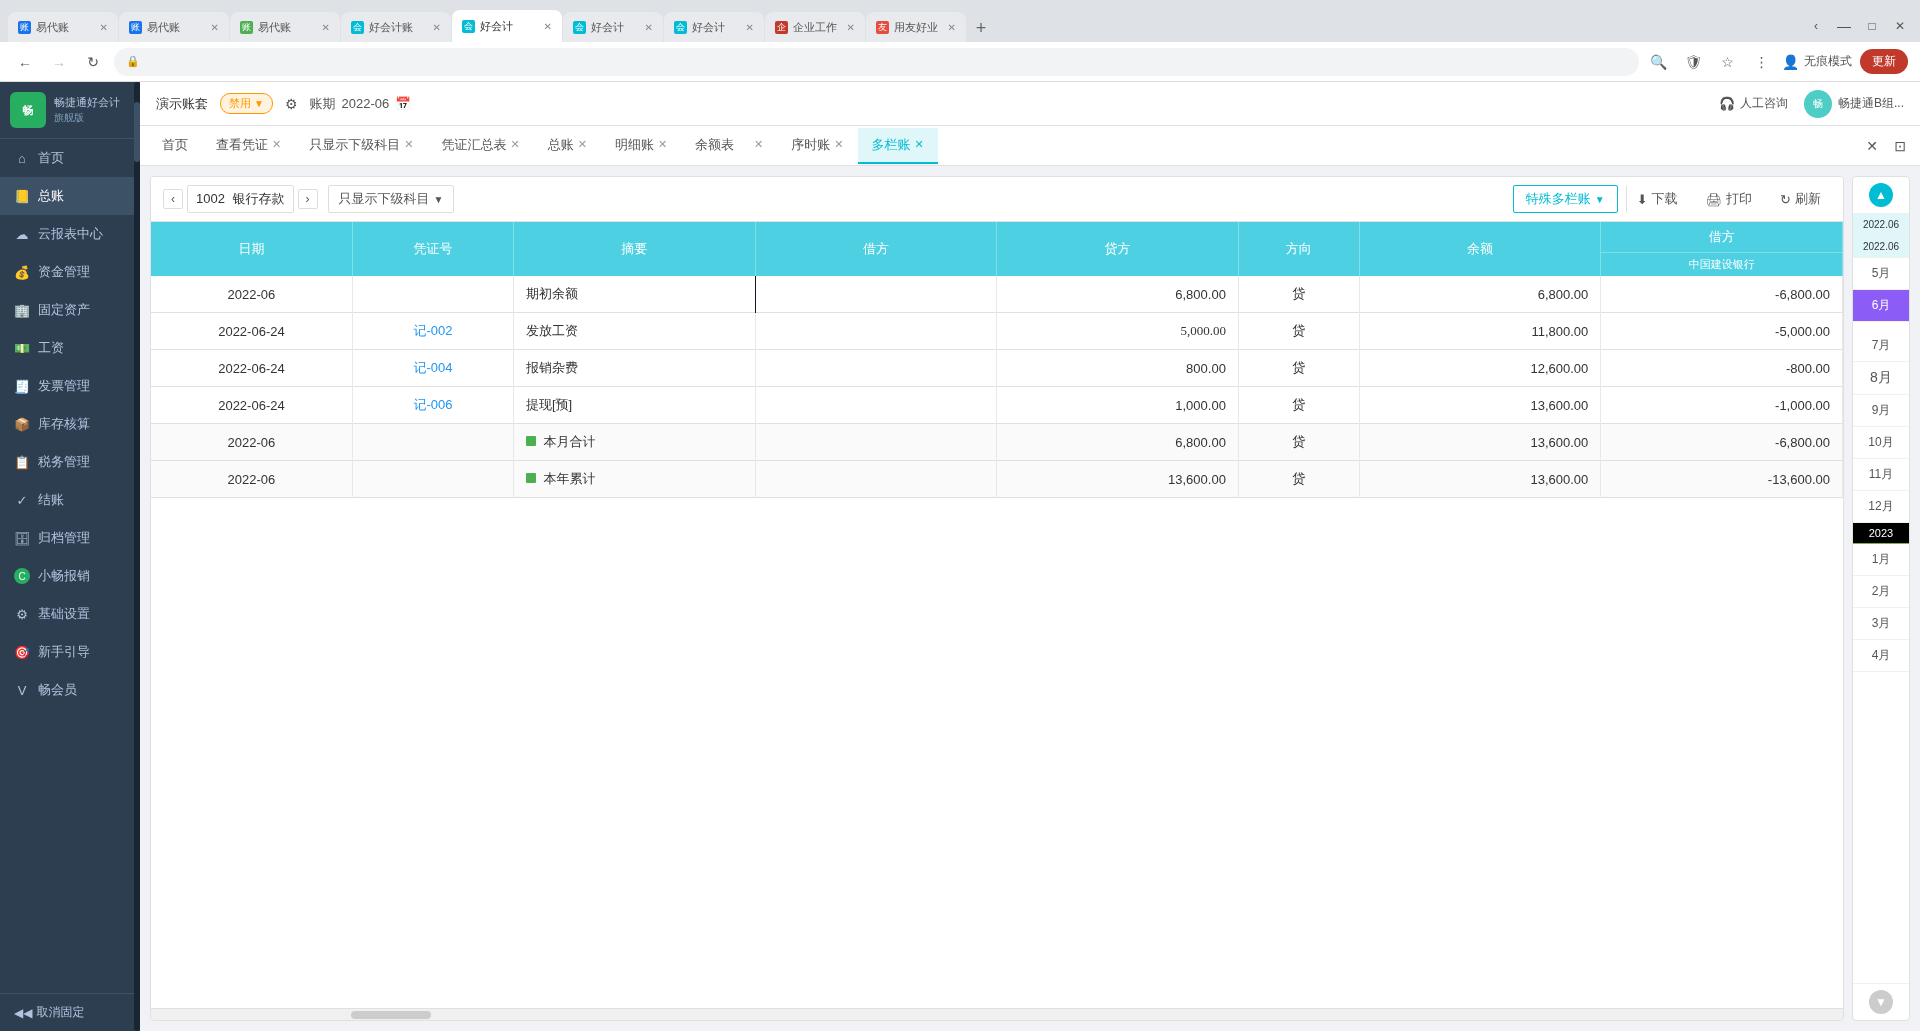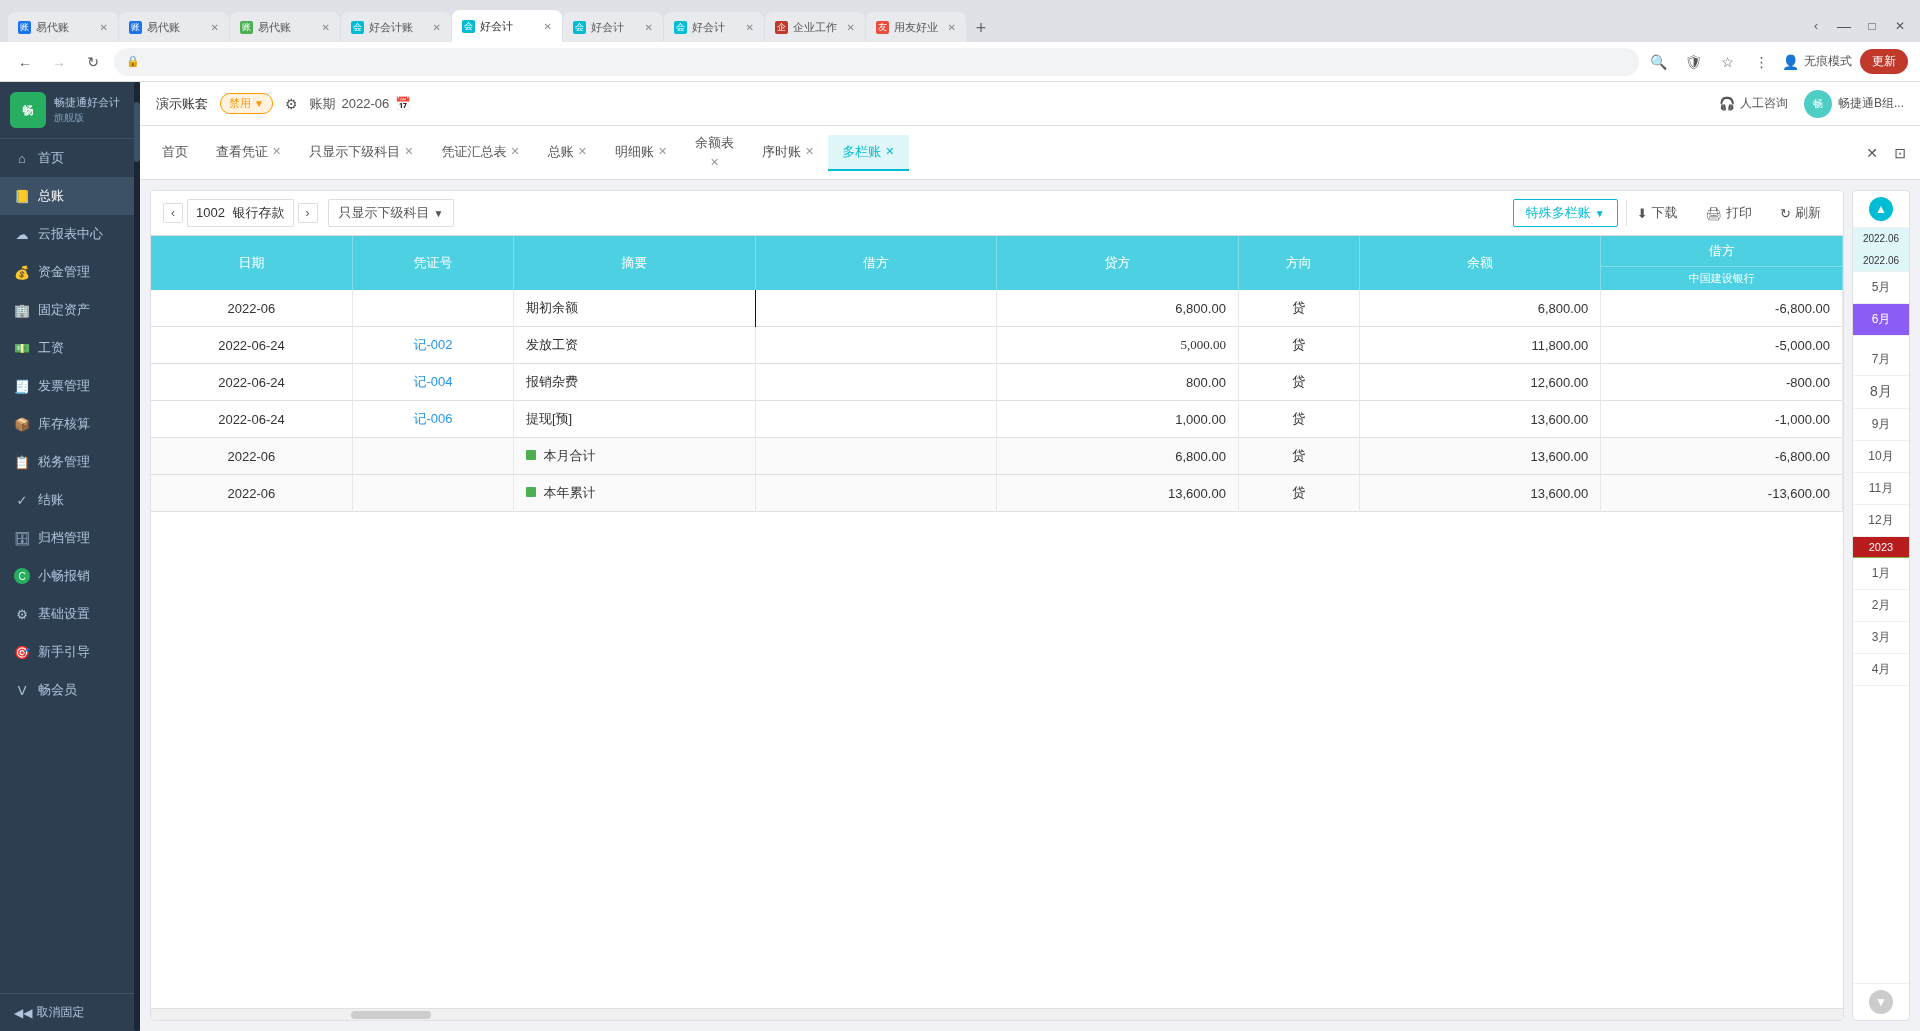--- a/index.html
+++ b/index.html
@@ -216,21 +216,21 @@
         <span style="color:#999;font-size:11px;cursor:pointer;">✕</span>
       </div>
       <div style="padding:8px 14px;font-size:13px;color:#555;cursor:pointer;white-space:nowrap;border-bottom:2px solid transparent;display:flex;align-items:center;gap:4px;">
         <span>总账</span>
         <span style="color:#999;font-size:11px;cursor:pointer;">✕</span>
       </div>
       <div style="padding:8px 14px;font-size:13px;color:#555;cursor:pointer;white-space:nowrap;border-bottom:2px solid transparent;display:flex;align-items:center;gap:4px;">
         <span>明细账</span>
         <span style="color:#999;font-size:11px;cursor:pointer;">✕</span>
       </div>
-      <div style="padding:8px 14px;font-size:13px;color:#555;cursor:pointer;white-space:nowrap;border-bottom:2px solid transparent;display:flex;align-items:center;gap:4px;flex-direction:column;">
+      <div style="padding:8px 14px;font-size:13px;color:#555;cursor:pointer;white-space:nowrap;border-bottom:2px solid transparent;display:flex;align-items:center;gap:20px;">
         <span>余额表</span>
         <span style="color:#999;font-size:11px;cursor:pointer;">✕</span>
       </div>
       <div style="padding:8px 14px;font-size:13px;color:#555;cursor:pointer;white-space:nowrap;border-bottom:2px solid transparent;display:flex;align-items:center;gap:4px;">
         <span>序时账</span>
         <span style="color:#999;font-size:11px;cursor:pointer;">✕</span>
       </div>
 
       <div style="padding:8px 14px;font-size:13px;color:#00bcd4;cursor:pointer;white-space:nowrap;border-bottom:2px solid #00bcd4;display:flex;align-items:center;gap:4px;background:#e0f7fa;">
         <span>多栏账</span>
@@ -385,21 +385,21 @@
         <div style="width:100%;text-align:center;padding:5px 2px;font-size:10px;color:#333;border-bottom:1px solid #f0f0f0;background:#e0f7fa;">2022.06</div>
         <div style="width:100%;text-align:center;padding:5px 2px;font-size:10px;color:#333;border-bottom:1px solid #f0f0f0;background:#e0f7fa;">2022.06</div>
         <div style="width:100%;text-align:center;padding:7px 2px;font-size:12px;color:#555;cursor:pointer;border-bottom:1px solid #f0f0f0;">5月</div>
         <div style="width:100%;text-align:center;padding:7px 18px;font-size:12px;color:#fff;cursor:pointer;border-bottom:1px solid #f0f0f0;background:#8b5cf6;">6月</div>
         <div style="width:100%;text-align:center;padding:7px 2px;font-size:12px;color:#555;cursor:pointer;border-bottom:1px solid #f0f0f0;margin-top:8px;">7月</div>
         <div style="width:100%;text-align:center;padding:7px 2px;font-size:14px;color:#555;cursor:pointer;border-bottom:1px solid #f0f0f0;">8月</div>
         <div style="width:100%;text-align:center;padding:7px 2px;font-size:12px;color:#555;cursor:pointer;border-bottom:1px solid #f0f0f0;">9月</div>
         <div style="width:100%;text-align:center;padding:7px 2px;font-size:12px;color:#555;cursor:pointer;border-bottom:1px solid #f0f0f0;">10月</div>
         <div style="width:100%;text-align:center;padding:7px 2px;font-size:12px;color:#555;cursor:pointer;border-bottom:1px solid #f0f0f0;">11月</div>
         <div style="width:100%;text-align:center;padding:7px 2px;font-size:12px;color:#555;cursor:pointer;border-bottom:1px solid #f0f0f0;">12月</div>
-        <div style="width:100%;text-align:center;padding:4px 2px;font-size:11px;color:#fff;background:#b91c1c;border-bottom:1px solid #7cb342;">2023</div>
+        <div style="width:100%;text-align:center;padding:4px 2px;font-size:11px;color:#fff;background:#000000;border-bottom:1px solid #7cb342;">2023</div>
         <div style="width:100%;text-align:center;padding:7px 2px;font-size:12px;color:#555;cursor:pointer;border-bottom:1px solid #f0f0f0;">1月</div>
         <div style="width:100%;text-align:center;padding:7px 2px;font-size:12px;color:#555;cursor:pointer;border-bottom:1px solid #f0f0f0;">2月</div>
         <div style="width:100%;text-align:center;padding:7px 2px;font-size:12px;color:#555;cursor:pointer;border-bottom:1px solid #f0f0f0;">3月</div>
         <div style="width:100%;text-align:center;padding:7px 2px;font-size:12px;color:#555;cursor:pointer;border-bottom:1px solid #f0f0f0;">4月</div>
         <div style="width:100%;display:flex;justify-content:center;padding:6px 0;border-top:1px solid #f0f0f0;margin-top:auto;">
           <div style="width:24px;height:24px;background:#ccc;border-radius:50%;display:flex;align-items:center;justify-content:center;color:#fff;font-size:12px;cursor:pointer;">▼</div>
         </div>
       </div>
     </div>
   </div>

